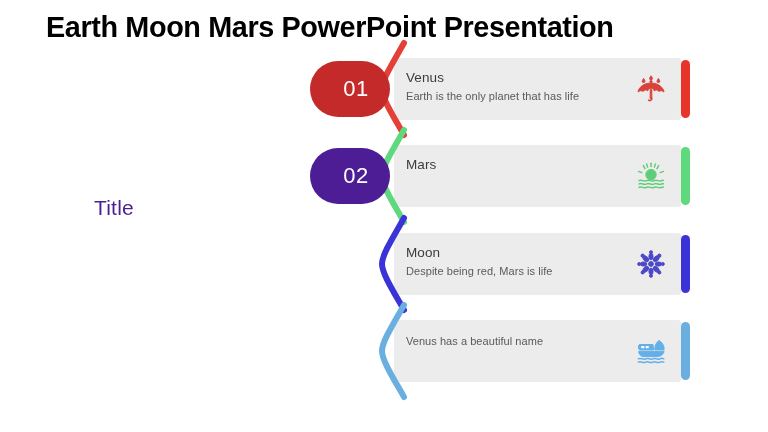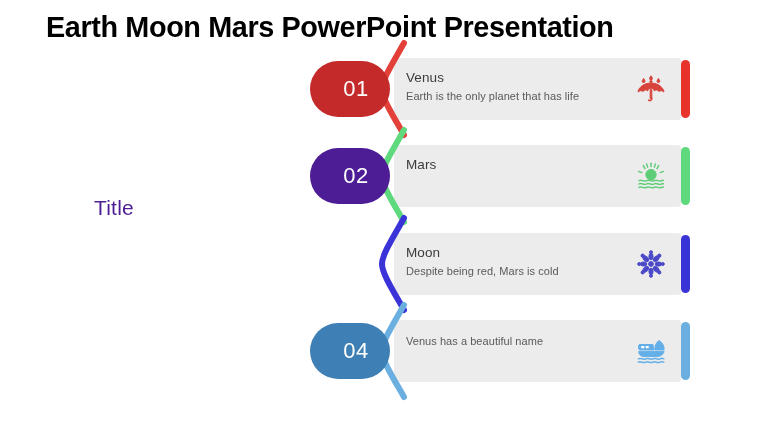--- a/index.html
+++ b/index.html
@@ -246,21 +246,21 @@
     <div class="row r2">
       <div class="card" style="background: rgb(236, 236, 236);"></div>
       <div class="accent" style="background: rgb(58, 51, 216);"></div>
       <div class="bracket">
         <svg width="42" height="94" viewBox="0 0 42 94">
           <path d="M36 1 C24 22, 14 38, 14 47 C14 56, 24 72, 36 93" fill="none" stroke-width="6" stroke-linecap="round" stroke="#3a33d8"></path>
         </svg>
       </div>
       <div class="texts">
         <div class="row-title">Moon</div>
-        <div class="row-sub">Despite being red, Mars is cold</div>
+        <div class="row-sub">Despite being red, Mars is life</div>
       </div>
       <div class="icon-wrap">
         <svg width="32" height="32" viewBox="0 0 32 32" fill="#4c49c8" stroke="#4c49c8">
           <g>
             <circle cx="16" cy="16" r="2.4"></circle>
             <g>
               <g>
                 <ellipse cx="16" cy="8.6" rx="2.1" ry="3.3"></ellipse>
                 <circle cx="16" cy="4.2" r="1.5"></circle>
               </g>
@@ -298,23 +298,20 @@
       </div>
     </div>
 
     <div class="row r3">
       <div class="card" style="background: rgb(236, 236, 236);"></div>
       <div class="accent" style="background: rgb(106, 175, 224);"></div>
       <div class="bracket">
         <svg width="42" height="94" viewBox="0 0 42 94">
           <path d="M36 1 C24 22, 14 38, 14 47 C14 56, 24 72, 36 93" fill="none" stroke-width="6" stroke-linecap="round" stroke="#6aafe0"></path>
         </svg>
-      </div>
-      <div class="badge" style="background: rgb(62, 127, 181);">
-        <div class="badge-num">04</div>
       </div>
       <div class="texts">
         <div class="row-sub">Venus has a beautiful name</div>
       </div>
       <div class="icon-wrap">
         <svg width="32" height="32" viewBox="0 0 32 32" fill="#64afe8" stroke="#64afe8">
           <g>
             <path d="M24 5.5 C27.6 7.6, 29.5 11.3, 29 15 L20 15 C19.4 11.2, 21 7.6, 24 5.5 Z"></path>
             <path d="M5 9.5 L18 9.5 C18.1 11.4, 18.5 13.3, 19.2 15 L5 15 C4.2 15, 3.6 14.4, 3.6 13.6 L3.6 10.9 C3.6 10.1, 4.2 9.5, 5 9.5 Z"></path>
             <rect x="6.2" y="11.1" width="3.1" height="2.2" rx="0.5" fill="#ffffff" stroke="none"></rect>

